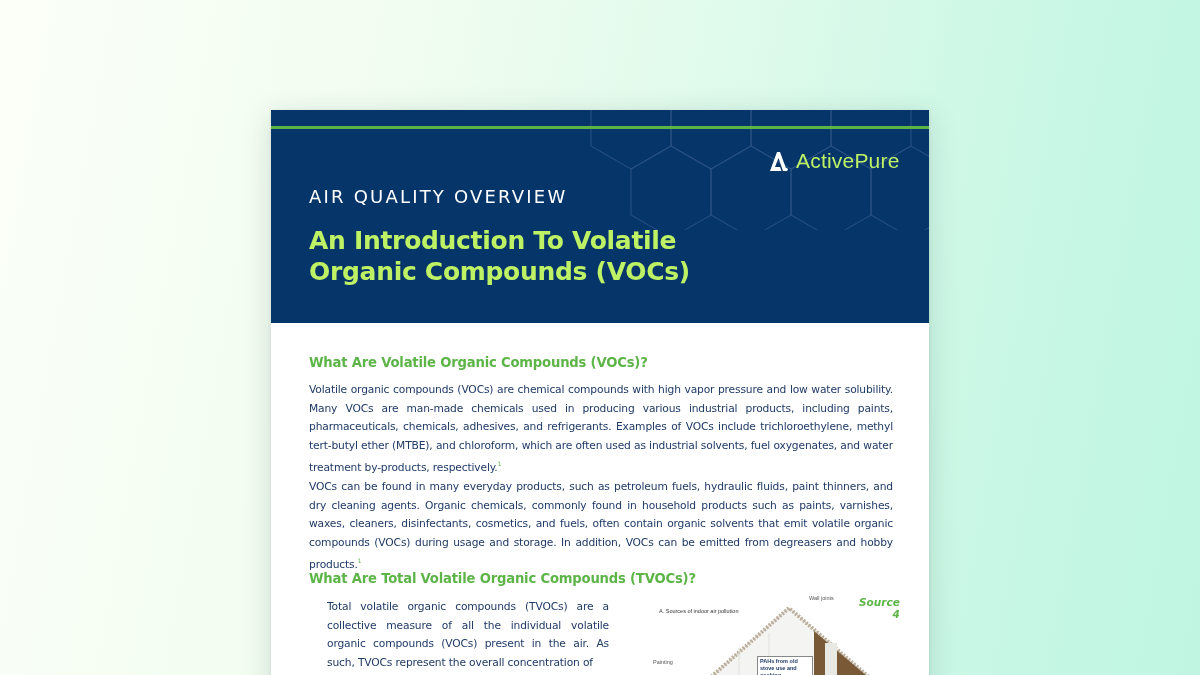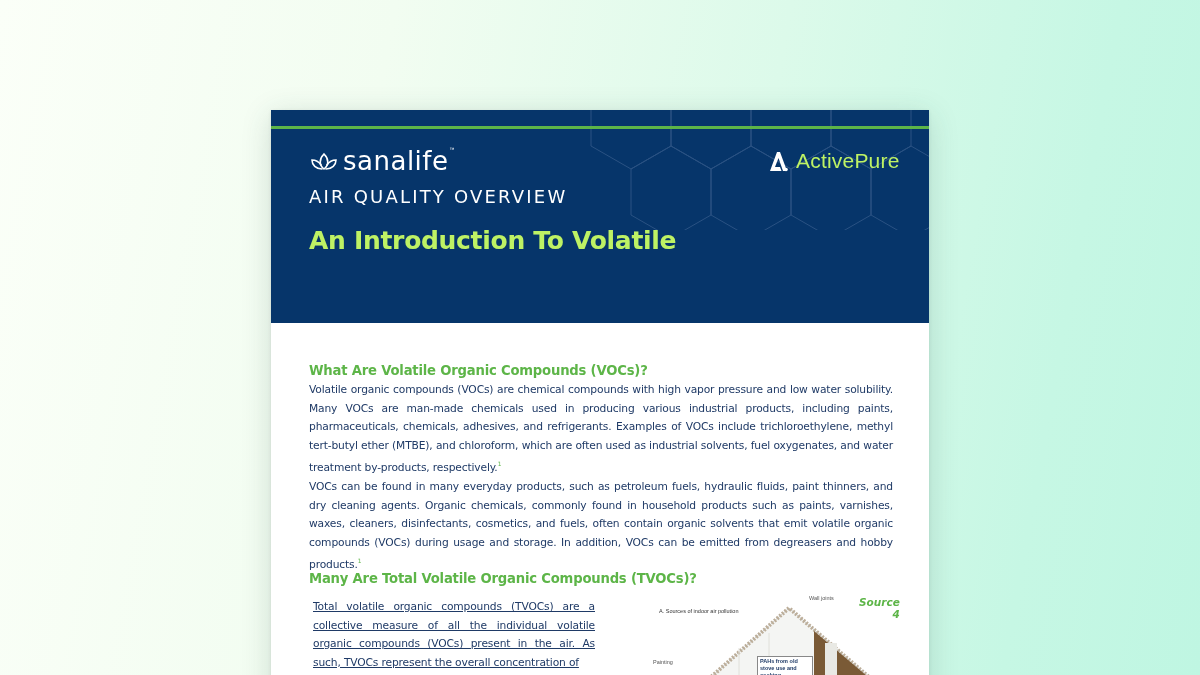--- a/index.html
+++ b/index.html
@@ -25,25 +25,25 @@
   .logo-sanalife .tm { font-size:5px; position:relative; top:-12px; margin-left:1px; }
   .logo-active { position:absolute; left:495px; top:39px; display:flex; align-items:center; color:#bef264; }
   .logo-active .amark { width:24px; height:24px; margin-right:6px; }
   .logo-active .word { font-family:"Liberation Sans", sans-serif; font-size:21px; letter-spacing:0.2px; }
   .kicker { position:absolute; left:38px; top:76px; color:#ffffff; font-family:"DejaVu Sans", sans-serif; font-size:18px; letter-spacing:2.2px; }
   .title { position:absolute; left:38px; top:115px; color:#bef264; font-family:"DejaVu Sans", sans-serif; font-weight:bold; font-size:25px; line-height:31px; letter-spacing:-0.3px; }
   .content { position:absolute; left:38px; top:213px; width:584px; color:#1f3a66; }
   .h2 { color:#5db548; font-family:"DejaVu Sans", sans-serif; font-weight:bold; font-size:13.2px; letter-spacing:-0.2px; }
   .p { font-family:"DejaVu Sans", sans-serif; font-size:10.7px; line-height:18.5px; text-align:justify; margin:0; letter-spacing:-0.15px; }
   .sup { font-size:6px; color:#5db548; vertical-align:super; }
-  .h2a { position:absolute; left:0; top:32px;margin-top:8px; }
+  .h2a { position:absolute; left:0; top:32px; }
   .p1 { position:absolute; left:0; top:58px; width:584px; }
   .p2 { position:absolute; left:0; top:155px; width:584px; }
   .h2b { position:absolute; left:0; top:248px; }
-  .p3 { position:absolute; left:4px; top:275px; width:282px;text-decoration:underline; }
+  .p3 { position:absolute; left:18px; top:275px; width:282px; }
   .figure { position:absolute; left:330px; top:270px; width:260px; height:130px; }
   .fig-label { position:absolute; left:20px; top:15px; font-size:5.5px; color:#333; }
   .fig-wall { position:absolute; left:170px; top:2px; font-size:5.5px; color:#555; }
   .fig-source { position:absolute; left:220px; top:3px; color:#5db548; font-weight:bold; font-style:italic; font-size:10.5px; font-family:"DejaVu Sans", sans-serif;text-align:right; }
   .fig-painting { position:absolute; left:14px; top:66px; font-size:5.5px; color:#555; }
   .fig-pah { position:absolute; left:118px; top:63px; width:50px; font-size:5.5px; font-weight:bold; color:#1f3a66; background:#fff; border:1px solid #888; padding:1px 2px; line-height:7px; }
 </style>
 </head>
 <body>
 
@@ -56,52 +56,42 @@
         <polygon points="120,10 160,-13 200,10 200,56 160,79 120,56"></polygon>
         <polygon points="160,79 200,56 240,79 240,125 200,148 160,125"></polygon>
         <polygon points="200,10 240,-13 280,10 280,56 240,79 200,56"></polygon>
         <polygon points="240,79 280,56 320,79 320,125 280,148 240,125"></polygon>
         <polygon points="280,10 320,-13 360,10 360,56 320,79 280,56"></polygon>
         <polygon points="320,79 360,56 400,79 400,125 360,148 320,125"></polygon>
       </g>
     </svg>
     <div class="green-rule"></div>
 
-    <div class="logo-sanalife">
-      <svg class="lotus" viewBox="0 0 30 22">
-        <g fill="none" stroke="#fff" stroke-width="1.6" stroke-linecap="round">
-          <path d="M15 4 C10 9 10 15 15 19 C20 15 20 9 15 4 Z"></path>
-          <path d="M13 19 C7 19 3 15 3 10 C7 10 10 12 12 15"></path>
-          <path d="M17 19 C23 19 27 15 27 10 C23 10 20 12 18 15"></path>
-        </g>
-      </svg>
-      <span class="word">sanalife</span>
-      <span class="tm">™</span>
-    </div>
 
     <div class="logo-active">
       <svg class="amark" viewBox="0 0 24 24">
         <path d="M4 22 L11 3 L14 3 L21 22 L17 22 L12.5 9 L9 18 L14 18 L15.5 22 Z" fill="#fff"></path>
         <circle cx="20" cy="20.5" r="1.8" fill="#fff"></circle>
       </svg>
       <span class="word">ActivePure</span>
     </div>
 
     <div class="kicker">AIR QUALITY OVERVIEW</div>
     <div class="title">
       <div>An Introduction To Volatile</div>
+      <div>Organic Compounds (VOCs)</div>
     </div>
   </div>
 
   <div class="content">
     <div class="h2 h2a">What Are Volatile Organic Compounds (VOCs)?</div>
     <p class="p p1"><span>Volatile organic compounds (VOCs) are chemical compounds with high vapor pressure and low water solubility. Many VOCs are man-made chemicals used in producing various industrial products, including paints, pharmaceuticals, chemicals, adhesives, and refrigerants. Examples of VOCs include trichloroethylene, methyl tert-butyl ether (MTBE), and chloroform, which are often used as industrial solvents, fuel oxygenates, and water treatment by-products, respectively.</span><span class="sup">1</span></p>
     <p class="p p2"><span>VOCs can be found in many everyday products, such as petroleum fuels, hydraulic fluids, paint thinners, and dry cleaning agents. Organic chemicals, commonly found in household products such as paints, varnishes, waxes, cleaners, disinfectants, cosmetics, and fuels, often contain organic solvents that emit volatile organic compounds (VOCs) during usage and storage. In addition, VOCs can be emitted from degreasers and hobby products.</span><span class="sup">1</span></p>
 
-    <div class="h2 h2b">Many Are Total Volatile Organic Compounds (TVOCs)?</div>
+    <div class="h2 h2b">What Are Total Volatile Organic Compounds (TVOCs)?</div>
     <p class="p p3"><span>Total volatile organic compounds (TVOCs) are a collective measure of all the individual volatile organic compounds (VOCs) present in the air. As such, TVOCs represent the overall concentration of</span></p>
 
     <div class="figure">
       <svg width="260" height="130" viewBox="0 0 260 130" style="position:absolute;left:0;top:0;">
         <polygon points="20,130 150,15 260,110 260,130" fill="#f4f5f3" stroke="#c9c9c3" stroke-width="1"></polygon>
         <polyline points="20,130 150,15 260,110" fill="none" stroke="#bcae9a" stroke-width="4" stroke-dasharray="2,1.5"></polyline>
         <polygon points="175,38 255,106 255,130 175,130" fill="#7a5a36"></polygon>
         <rect x="186" y="50" width="12" height="40" fill="#e9e9e4"></rect>
         <rect x="210" y="85" width="38" height="18" fill="#f0f0ea" stroke="#bbb"></rect>
         <polygon points="30,130 70,95 70,130" fill="#8fd3cf" opacity="0.7"></polygon>

